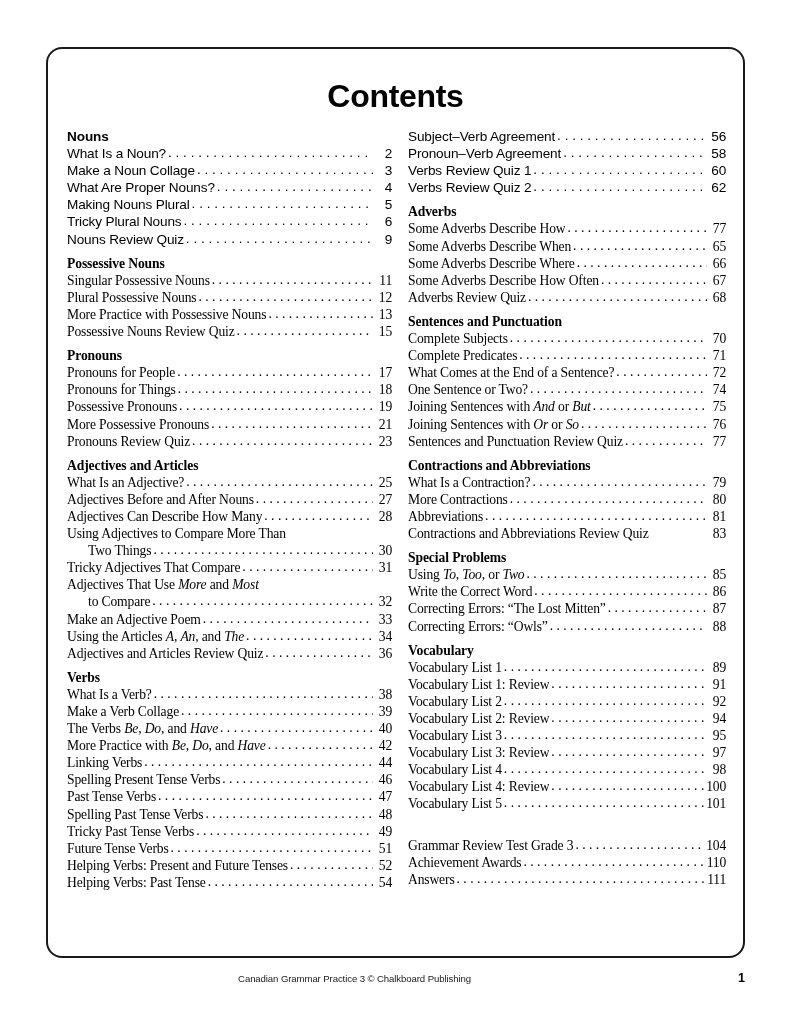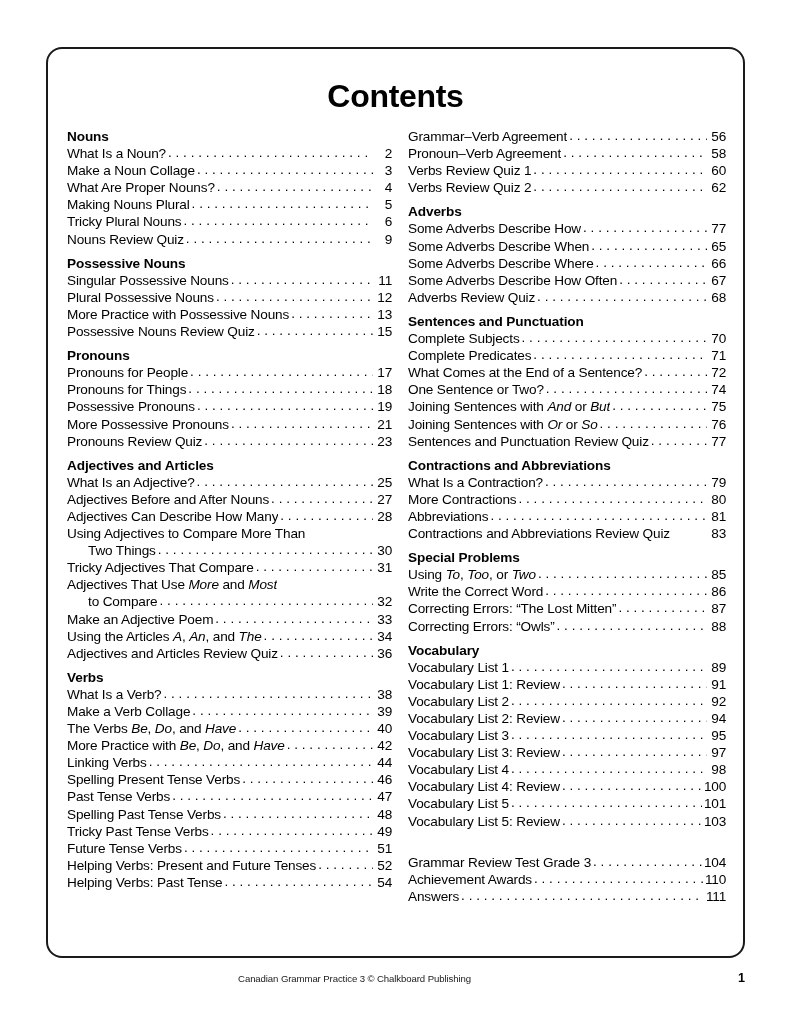--- a/index.html
+++ b/index.html
@@ -62,21 +62,21 @@
     font-size: 13.6px;
     line-height: 17.1px;
   }
   #col-left  { left: 21px;  width: 325px; }
   #col-right { left: 362px; width: 318px; }
 
   .section {
     margin: 0;
     padding: 0;
   }
-  .section + .section { margin-top: 7px; }
+  .section + .section { margin-top: 7px; font-family: Liberation Serif, serif; }
 
   .section-heading {
     font-weight: bold;
     font-size: 13.6px;
     line-height: 17.1px;
     letter-spacing: -0.1px;
     white-space: nowrap;
   }
 
   .entry {
@@ -367,21 +367,21 @@
           <div class="entry">
             <span class="entry-label">Helping Verbs: Past Tense</span>
             <span class="leader"></span>
             <span class="entry-page">54</span>
           </div>
         </div>
       </div>
     <div class="col" id="col-right">
         <div class="section">
           <div class="entry">
-            <span class="entry-label">Grammar–Verb Agreement</span>
+            <span class="entry-label">Subject–Verb Agreement</span>
             <span class="leader"></span>
             <span class="entry-page">56</span>
           </div>
           <div class="entry">
             <span class="entry-label">Pronoun–Verb Agreement</span>
             <span class="leader"></span>
             <span class="entry-page">58</span>
           </div>
           <div class="entry">
             <span class="entry-label">Verbs Review Quiz 1</span>
@@ -545,25 +545,20 @@
           </div>
           <div class="entry">
             <span class="entry-label">Vocabulary List 4: Review</span>
             <span class="leader"></span>
             <span class="entry-page">100</span>
           </div>
           <div class="entry">
             <span class="entry-label">Vocabulary List 5</span>
             <span class="leader"></span>
             <span class="entry-page">101</span>
-          </div>
-          <div class="entry">
-            <span class="entry-label">Vocabulary List 5: Review</span>
-            <span class="leader"></span>
-            <span class="entry-page">103</span>
           </div>
         </div>
         <div class="section">
           <div class="spacer"></div>
           <div class="entry">
             <span class="entry-label">Grammar Review Test Grade 3</span>
             <span class="leader"></span>
             <span class="entry-page">104</span>
           </div>
           <div class="entry">

